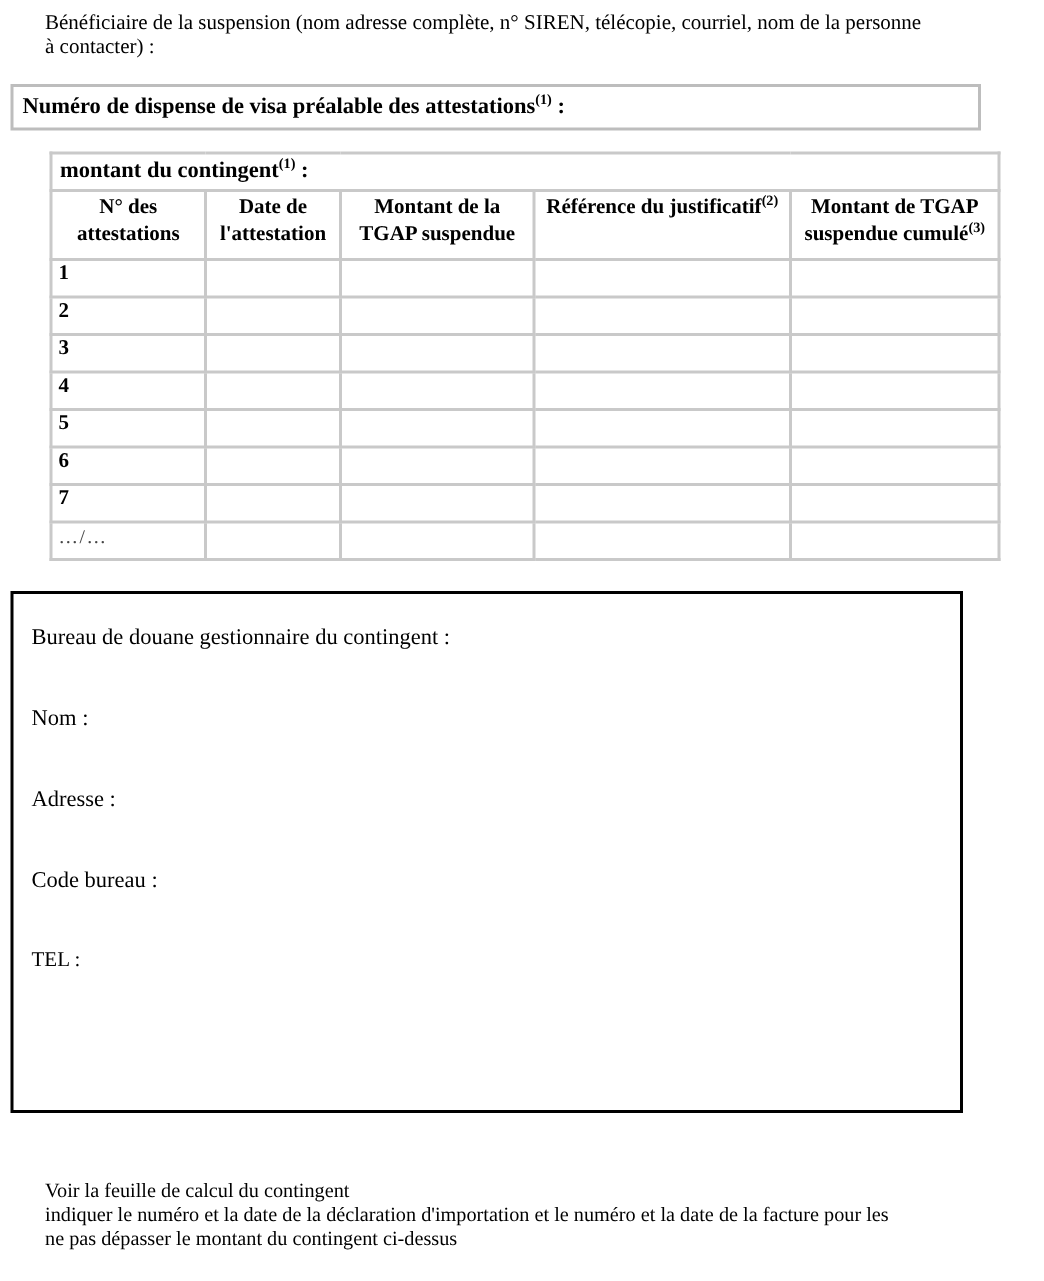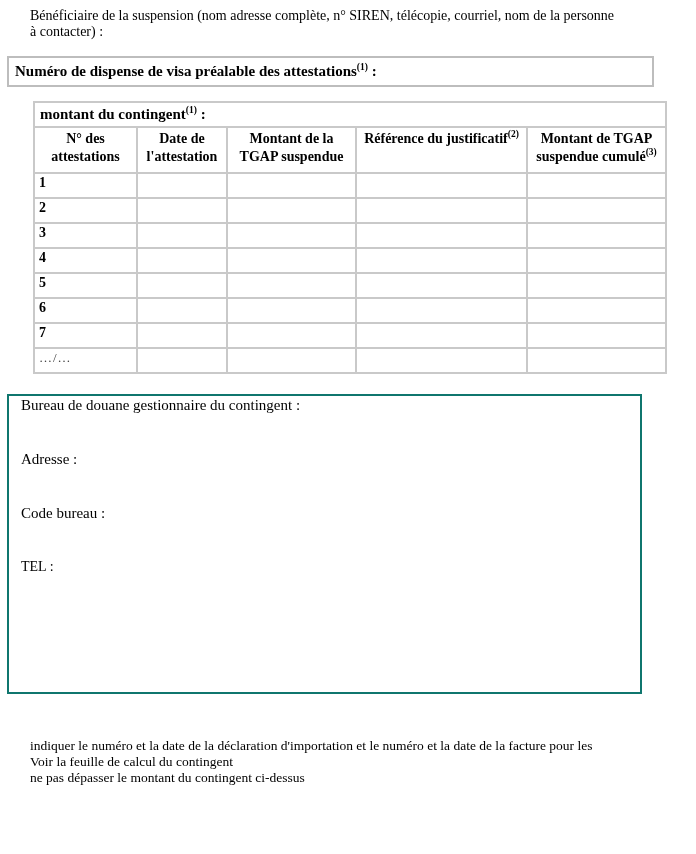--- a/index.html
+++ b/index.html
@@ -34,22 +34,22 @@
   }
   .nw{white-space:nowrap;}
   td.rowlabel{
     font-weight:bold;font-size:14px;vertical-align:top;
     padding:1px 4px;height:21px;text-align:left;
   }
   td.cell{height:21px;}
   td.dots{font-weight:normal;color:#444;font-size:13px;letter-spacing:1px;}
 
   .box2{
-    margin:20px 0 0 7px;width:635px;height:300px;box-sizing:border-box;
-    border:2px solid #0f766e;padding:0 0 0 12px;
+    margin:20px 0 0 7px;width:635px;height:348px;box-sizing:border-box;
+    border:2px solid #000000;padding:20px 0 0 12px;
   }
   .box2 p{margin:0 0 36px 0;line-height:18px;font-size:15px;}
   .box2 p.plain{font-weight:normal;font-size:14px;}
 
   .notes{
     margin:44px 0 0 30px;font-size:13.5px;line-height:16px;
   }
   .notes div{white-space:nowrap;}
   .notes .cont{margin-left:25px;}
 </style>
@@ -140,22 +140,23 @@
     <td class="cell"></td>
     <td class="cell"></td>
     <td class="cell"></td>
     <td class="cell"></td>
   </tr>
 </tbody>
   </table>
 
 <div class="box2">
   <p class="b">Bureau de douane gestionnaire du contingent :</p>
+  <p class="b">Nom :</p>
   <p class="b">Adresse :</p>
   <p class="b">Code bureau :</p>
   <p class="plain">TEL :</p>
 </div>
 
 <div class="notes">
+  <div>Voir la feuille de calcul du contingent</div>
   <div>indiquer le numéro et la date de la déclaration d'importation et le numéro et la date de la facture pour les</div>
-  <div>Voir la feuille de calcul du contingent</div>
   <div>ne pas dépasser le montant du contingent ci-dessus</div>
 </div>
 
 </body></html>

